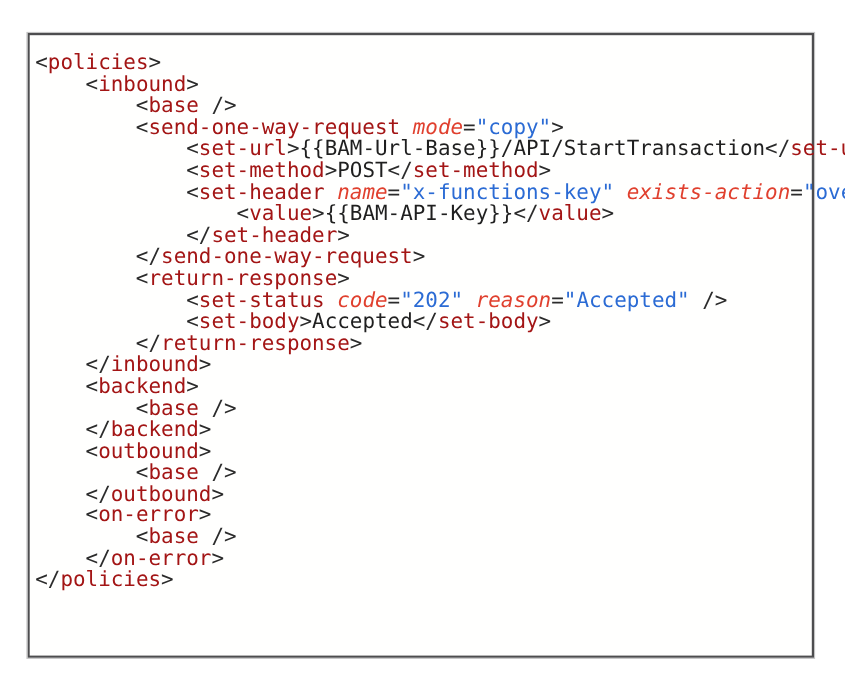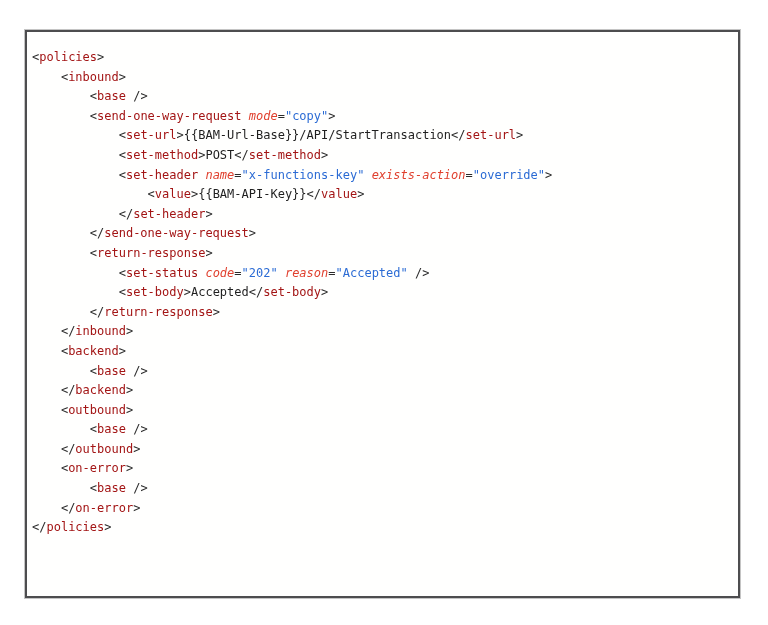--- a/index.html
+++ b/index.html
@@ -15,21 +15,21 @@
     left: 25px;
     top: 30px;
     width: 715px;
     height: 568px;
     background: #fffffe;
     border: 2px solid var(--c-border, #4d4d4f);
     outline: 1px solid var(--c-border-outer, #c4c4c4);
   }
   .code {
     padding: 16px 8px 8px 5px;
-    font-size: 12px;
+    font-size: 19px;
     line-height: 19.6px;
     white-space: pre;
     color: var(--c-delimiter, #2b2b2b);
   }
   .code .line { height: 19.6px; }
   .tok-d { color: var(--c-delimiter, #2b2b2b); }
   .tok-e { color: var(--c-element, #a31515); }
   .tok-a { color: var(--c-attribute, #e0402e); font-style: italic; }
   .tok-v { color: var(--c-value, #2b6bd4); }
   .tok-x { color: var(--c-text, #1f1f1f); }

